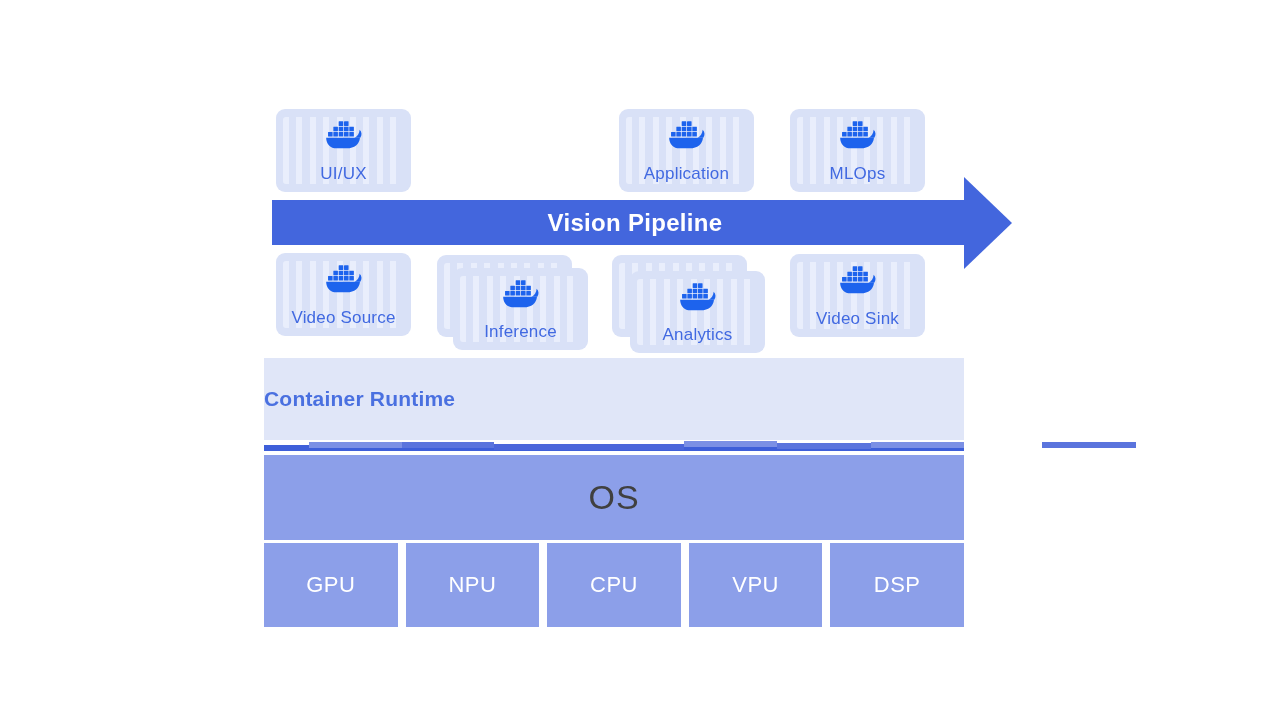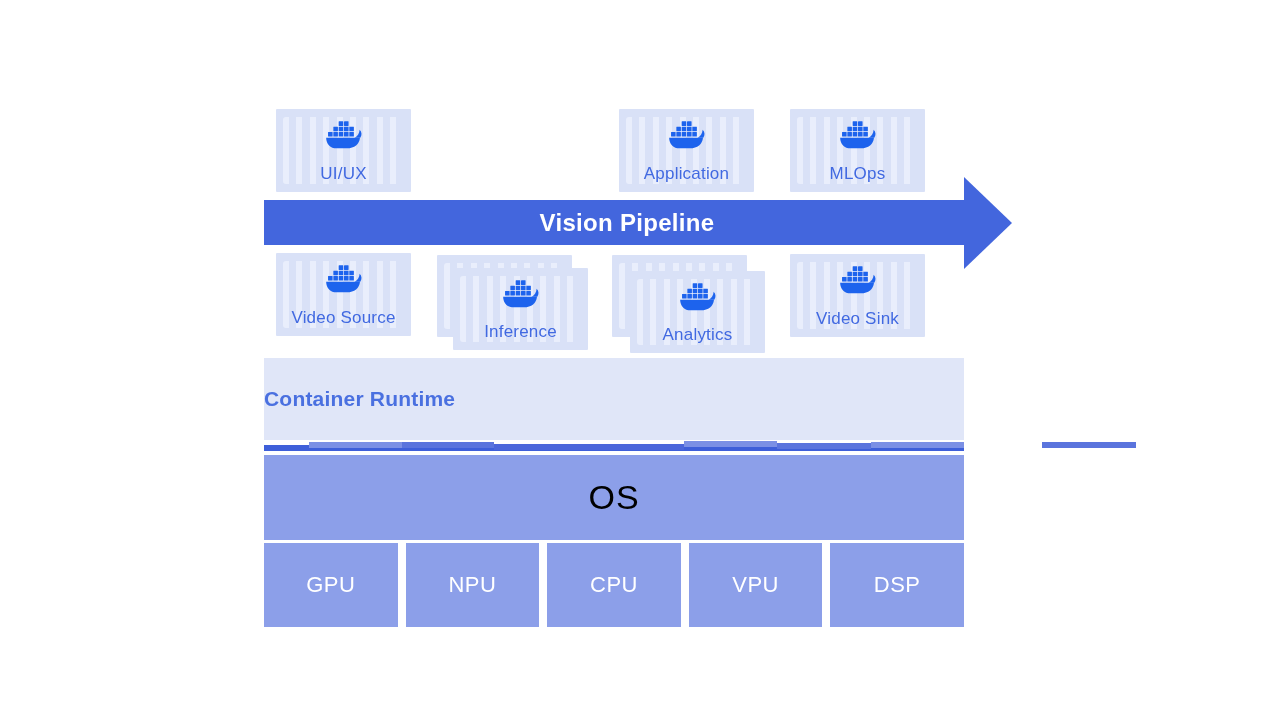--- a/index.html
+++ b/index.html
@@ -15,29 +15,29 @@
     --div-mid:#5a74dd;
     --div-mid2:#4b66da;
     --div-light:#7b90e5;
   }
   *{margin:0;padding:0;box-sizing:border-box}
   html,body{background:#ffffff}
   body{font-family:"Liberation Sans",sans-serif;}
   .canvas{position:relative;width:1280px;height:720px;background:#ffffff;overflow:hidden}
 
   
-  .cbox{position:absolute;width:135px;height:83px;background:var(--box-bg);border-radius:1px}
+  .cbox{position:absolute;width:135px;height:83px;background:var(--box-bg);border-radius:9px}
   .cbox.short{height:82px}
   .stripes{position:absolute;left:7px;right:7px;top:8px;bottom:8px;border-radius:3px;
     background:repeating-linear-gradient(to right,var(--stripe) 0 6px,transparent 6px 13.4px)}
   .whale{position:absolute;top:12px;left:50%;transform:translateX(-50%);width:38px;height:28px;color:var(--docker-blue)}
   .clabel{position:absolute;left:0;right:0;bottom:8px;text-align:center;font-size:17px;color:var(--label-blue);letter-spacing:.2px}
 
   
-  .arrow-body{position:absolute;left:264px;top:200px;width:700px;height:45px;background:var(--arrow);
+  .arrow-body{position:absolute;left:272px;top:200px;width:700px;height:45px;background:var(--arrow);
     display:flex;align-items:center;justify-content:center;padding-left:26px}
   .arrow-label{color:#ffffff;font-size:24px;font-weight:bold;letter-spacing:.3px}
   .arrow-head{position:absolute;left:964px;top:177px;width:0;height:0;
     border-left:48px solid var(--arrow);border-top:46px solid transparent;border-bottom:46px solid transparent}
 
   
   .runtime{position:absolute;left:264px;top:358px;width:700px;height:82px;background:var(--runtime-bg);
     display:flex;align-items:center;justify-content:flex-start}
   .runtime-label{color:var(--runtime-text);font-size:21px;font-weight:bold;letter-spacing:.2px}
 
@@ -49,21 +49,21 @@
   .seg.sB{left:138px;width:92px;top:1px;background:var(--div-mid)}
   .seg.sC{left:230px;width:190px;top:3px;background:var(--div-mid2)}
   .seg.sD{left:420px;width:93px;top:0;background:var(--div-light)}
   .seg.sE{left:513px;width:94px;top:2px;background:var(--div-mid)}
   .seg.sF{left:607px;width:93px;top:1px;background:var(--div-light)}
   .seg.sG{left:778px;width:94px;top:1px;background:var(--div-mid)}
 
   
   .os-bar{position:absolute;left:264px;top:455px;width:700px;height:85px;background:var(--os);
     display:flex;align-items:center;justify-content:center}
-  .os-label{color:#000000;font-size:34px;letter-spacing:1px}
+  .os-label{color:#404040;font-size:34px;letter-spacing:1px}
 
   
   .chips{position:absolute;left:264px;top:543px;width:700px;height:84px;display:flex;gap:8px}
   .chip{flex:1;background:var(--os);display:flex;align-items:center;justify-content:center}
   .chip-label{color:#ffffff;font-size:22px;letter-spacing:.5px}
 </style>
 </head>
 <body>
 
 <svg width="0" height="0" style="position:absolute" aria-hidden="true">

